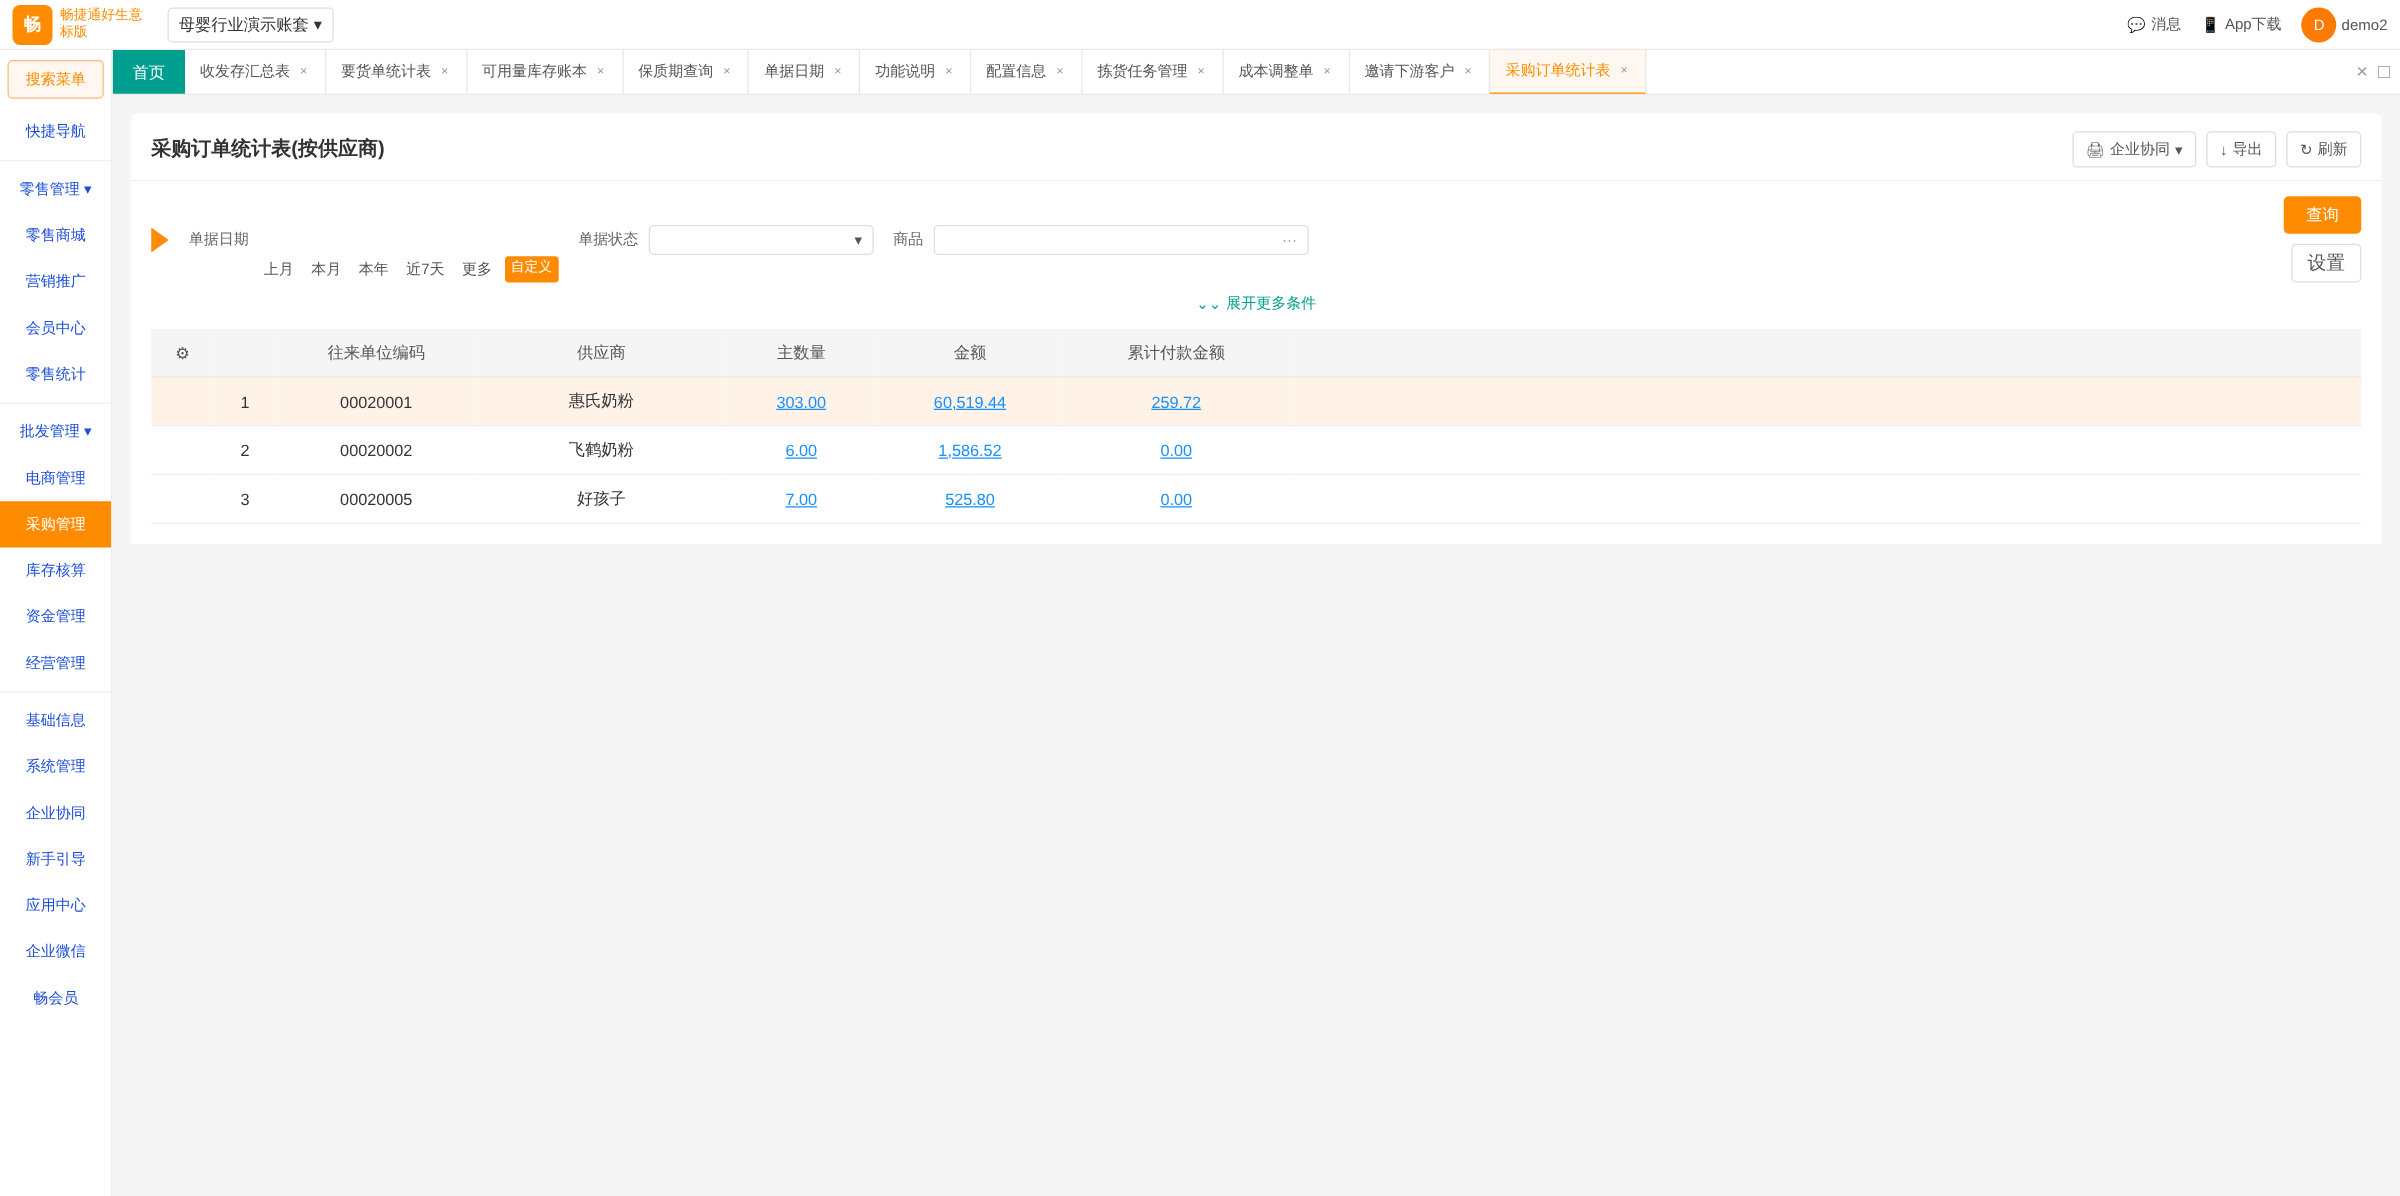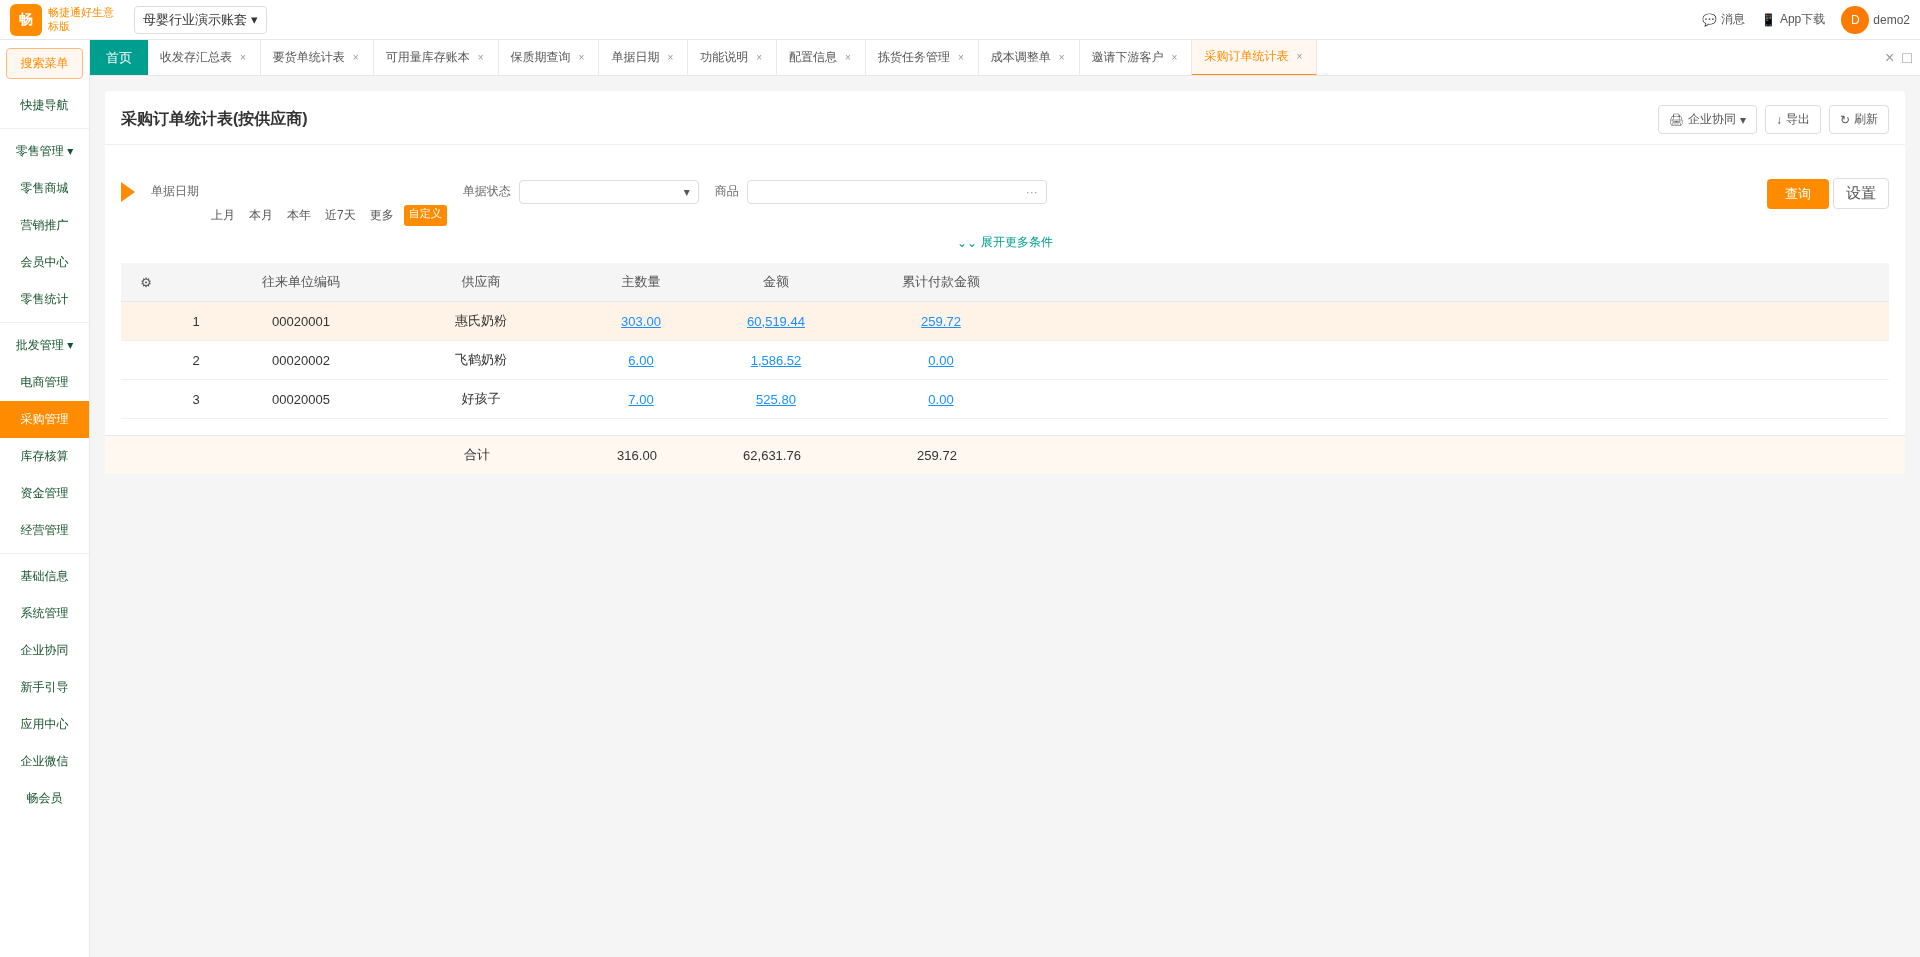--- a/index.html
+++ b/index.html
@@ -17,21 +17,21 @@
     
     .logo-area { display: flex; align-items: center; gap: 6px; margin-right: 20px; }
     .logo-icon { width: 32px; height: 32px; background: #ff8c00; border-radius: 6px; display: flex; align-items: center; justify-content: center; color: #fff; font-size: 14px; font-weight: bold; }
     .logo-text { font-size: 11px; color: #ff8c00; line-height: 1.2; }
     .workspace-selector { display: flex; align-items: center; gap: 4px; font-size: 13px; color: #333; cursor: pointer; padding: 4px 8px; border-radius: 4px; border: 1px solid #ddd; }
     .top-bar-right { margin-left: auto; display: flex; align-items: center; gap: 16px; }
     .top-bar-btn { display: flex; align-items: center; gap: 4px; color: #555; font-size: 12px; cursor: pointer; }
     .user-avatar { width: 28px; height: 28px; border-radius: 50%; background: #ff7a00; display: flex; align-items: center; justify-content: center; color: #fff; font-size: 12px; }
     .sidebar-search { padding: 8px 6px; width: 100%; }
     .sidebar-search-btn { width: 100%; padding: 6px 4px; background: #fff7f0; border: 1px solid #ffb87a; border-radius: 4px; color: #ff8c00; font-size: 12px; cursor: pointer; text-align: center; }
-    .sidebar-item { padding: 10px 6px; text-align: center; cursor: pointer; font-size: 12px; color: #14532d; transition: background 0.2s; }
+    .sidebar-item { padding: 10px 6px; text-align: center; cursor: pointer; font-size: 12px; color: #1d4ed8; transition: background 0.2s; }
     .sidebar-item.active { background: #ff8c00; color: #fff; }
     .sidebar-divider { height: 1px; background: #f0f0f0; margin: 4px 0; }
 
     
     .tab-home { padding: 0 16px; height: 36px; display: flex; align-items: center; background: #009e8e; color: #fff; font-size: 13px; cursor: pointer; flex-shrink: 0; }
     .tab-item { padding: 0 12px; height: 36px; display: flex; align-items: center; gap: 6px; font-size: 12px; color: #555; cursor: pointer; border-right: 1px solid #e8e8e8; white-space: nowrap; flex-shrink: 0; }
     .tab-item.active { background: #fff7f0; color: #ff8c00; border-bottom: 2px solid #ff8c00; text-align: center; }
     .tab-close { font-size: 10px; color: #999; padding: 2px; border-radius: 2px; }
     .tab-end-buttons { margin-left: auto; display: flex; align-items: center; padding: 0 8px; gap: 8px; flex-shrink: 0; }
     .tab-end-btn { font-size: 16px; color: #999; cursor: pointer; }
@@ -293,21 +293,21 @@
               </div>
 
               <div class="filter-item">
                 <span class="filter-label">商品</span>
                 <div class="filter-input" style="min-width:300px;">
                   <span style="flex:1;color:#ccc;"></span>
                   <span>···</span>
                 </div>
               </div>
 
-              <div style="margin-left:auto;display:flex;flex-direction:row;align-items:flex-end;gap:4px;">
+              <div style="margin-left:auto;display:flex;flex-direction:column;align-items:flex-end;gap:4px;">
                 <button class="btn-query">查询</button>
                 <button class="btn-settings">设置</button>
               </div>
             </div>
 
 
             <div class="expand-btn">
               <span>⌄⌄</span>
               <span>展开更多条件</span>
             </div>
@@ -356,28 +356,19 @@
     <td>好孩子</td>
     <td class="num-link">7.00</td>
     <td class="num-link">525.80</td>
     <td class="num-link">0.00</td>
     <td></td>
   </tr>
                   </tbody>
               </table>
             </div>
 
-            <div class="table-footer">
-              <div style="width:50px;"></div>
-              <div style="width:50px;"></div>
-              <div style="width:160px;text-align:center;"></div>
-              <div style="width:200px;text-align:center;font-size:13px;">合计</div>
-              <div style="width:120px;text-align:center;font-size:13px;">316.00</div>
-              <div style="width:150px;text-align:center;font-size:13px;">62,631.76</div>
-              <div style="width:180px;text-align:center;font-size:13px;">259.72</div>
-            </div>
           </div>
 
         </div>
       </div>
     </div>
   </div>
 </div>
 
 </body></html>

